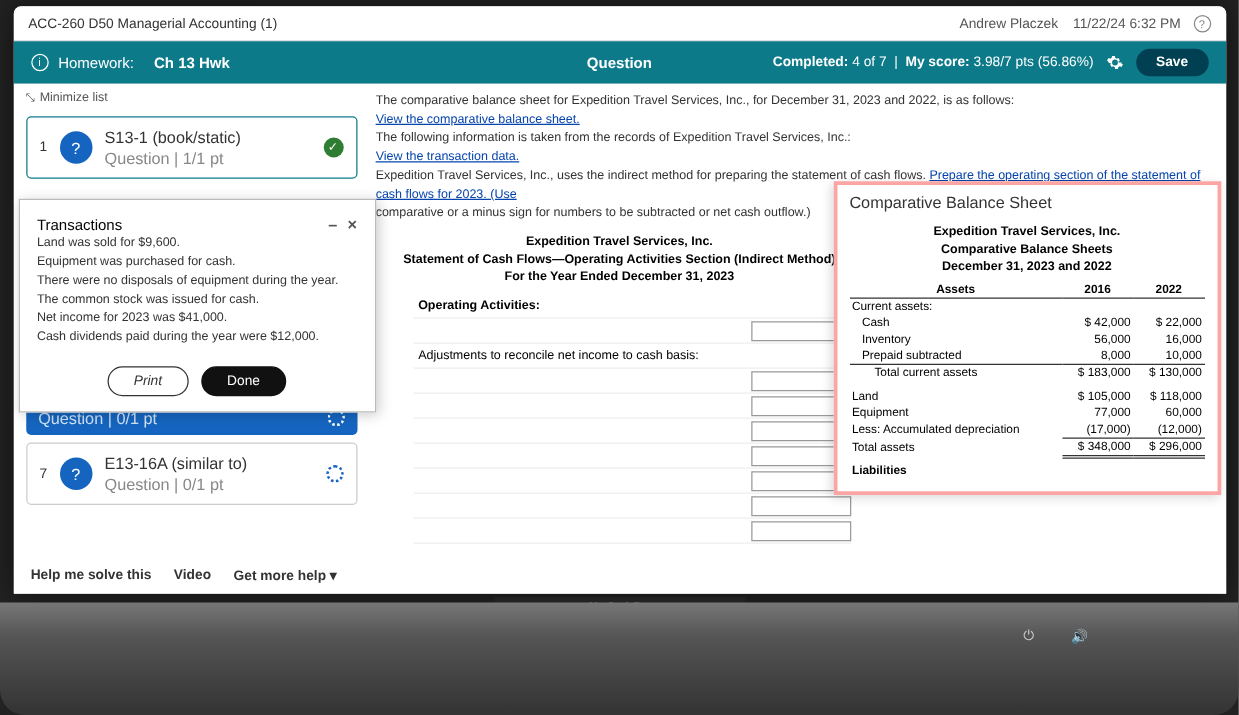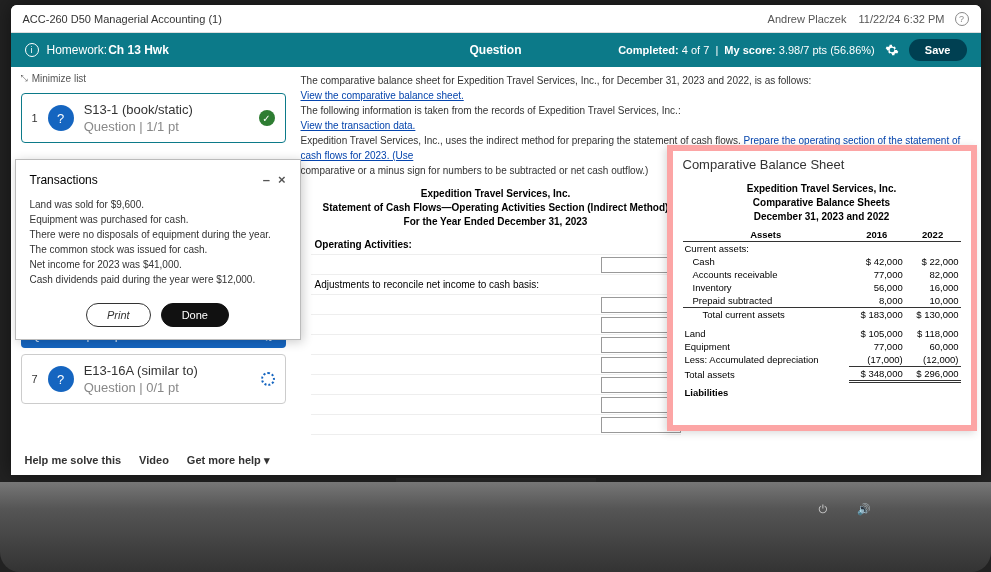--- a/index.html
+++ b/index.html
@@ -6,21 +6,21 @@
 body { background: #222; width: 991px; height: 572px; overflow: hidden; position: relative; }
 .screen { background: #f5f5f5; width: 970px; height: 470px; margin: 0 auto; margin-top: 5px; border-radius: 6px 6px 0 0; position: relative; overflow: hidden; box-shadow: 0 0 20px rgba(0,0,0,0.5); }
 .topbar { background: #fff; height: 28px; display: flex; align-items: center; padding: 0 12px; font-size: 11px; color: #333; border-bottom: 1px solid #ddd; }
 .topbar .course { flex: 1; font-weight: 500; }
 .topbar .user { color: #555; }
 .topbar .clock { margin-left: 12px; color: #555; }
 .topbar .help-circ { margin-left: 10px; width: 14px; height: 14px; border: 1px solid #888; border-radius: 50%; display: inline-flex; align-items: center; justify-content: center; font-size: 9px; color: #888; }
 .hwbar { background: #0c7a89; color: #fff; height: 34px; display: flex; align-items: center; padding: 0 14px; font-size: 12px; }
 .hwbar .info-ic { width: 14px; height: 14px; border: 1.3px solid #fff; border-radius: 50%; display: inline-flex; align-items: center; justify-content: center; font-size: 9px; margin-right: 8px; }
 .hwbar .hwlabel { font-weight: 400; }
-.hwbar .hwname { font-weight: 700; margin-left: 1px; }
+.hwbar .hwname { font-weight: 700; margin-left: 16px; }
 .hwbar .center { position:absolute; left:50%; transform:translateX(-50%); font-weight:600;}
 .hwbar .right { margin-left: auto; display: flex; align-items: center; gap: 10px; font-size: 11px; }
 .hwbar .gear { width: 14px; height: 14px; display:inline-block; }
 .hwbar .gear svg{width:14px;height:14px;fill:#fff;}
 .save-btn { background: #004052; color: #fff; border: none; padding: 5px 16px; border-radius: 14px; font-size: 11px; font-weight: 600; cursor:pointer;}
 .main { position: relative; height: calc(100% - 62px); background: #fff; }
 .minimize { position: absolute; top: 6px; left: 10px; font-size: 10px; color: #555; display:flex; align-items:center; gap:4px;}
 .minimize .arr{font-size:9px;}
 .qlist { position: absolute; top: 26px; left: 10px; width: 265px; }
 .qcard { border: 1px solid #ccc; border-radius: 4px; padding: 8px 10px; margin-bottom: 6px; display: flex; align-items: center; gap: 10px; background: #fff; font-size: 10px;}
@@ -32,37 +32,37 @@
 .check{width:16px;height:16px;background:#2e7d32;border-radius:50%;margin-left:auto;display:flex;align-items:center;justify-content:center;color:#fff;font-size:10px;}
 .loader{width:14px;height:14px;border:2px dotted #1565c0;border-radius:50%;margin-left:auto;}
 .qcard.blue{background:#1565c0;color:#fff;border:none;padding:6px 10px;}
 .qcard.blue .qsub{color:#cfe3f7;}
 .bottom-help{position:absolute;bottom:8px;left:14px;font-size:11px;font-weight:700;color:#333;display:flex;gap:18px;}
 .bottom-help span{cursor:pointer;}
 .problem{position:absolute;top:6px;left:290px;right:10px;font-size:10px;color:#333;line-height:1.5;}
 .problem a{color:#0645ad;text-decoration:underline;cursor:pointer;}
 .worksheet{position:absolute;top:120px;left:300px;width:370px;font-size:10px;}
 .worksheet .title-lines{text-align:center;font-weight:600;line-height:1.4;margin-bottom:6px;}
-.wsrow{display:flex;align-items:center;height:20px;border-bottom:1px solid #eee;}
+.wsrow{display:flex;align-items:center;height:20px;border-bottom:1px solid #eee;margin-left:20px;}
 .wsrow .lab{flex:1;padding-left:4px;}
 .wsrow .lab.bold{font-weight:700;}
 .wsrow input{width:80px;height:16px;border:1px solid #999;margin-left:4px;font-size:10px;padding:0 2px;}
-.balance-pop{position:absolute;top:78px;right:4px;width:310px;background:#fff;border:6px solid #fca5a5;box-shadow:-2px 2px 8px rgba(0,0,0,0.15);padding:6px 10px 26px;font-size:10px;}
+.balance-pop{position:absolute;top:78px;right:4px;width:310px;background:#fff;border:3px solid #fca5a5;box-shadow:-2px 2px 8px rgba(0,0,0,0.15);padding:6px 10px 10px;font-size:10px;}
 .balance-pop h3{font-size:13px;font-weight:500;color:#333;margin-bottom:10px;}
 .balance-pop .bhead{text-align:center;font-weight:700;line-height:1.4;margin-bottom:4px;}
 .btable{width:100%;border-collapse:collapse;font-size:9.5px;}
 .btable td{padding:1px 2px;}
 .btable .hdr td{font-weight:700;text-align:center;border-bottom:1px solid #333;}
 .btable .lbl{text-align:left;}
 .btable .sect{font-weight:600;padding-top:4px;}
 .btable .amt{text-align:right;white-space:nowrap;}
 .btable .tot td{border-top:1px solid #333;}
 .btable .dtot td.amt{border-top:1px solid #333;border-bottom:3px double #333;}
 .trans-pop{position:absolute;top:92px;left:4px;width:286px;background:#fff;border:1px solid #bbb;box-shadow:2px 2px 10px rgba(0,0,0,0.2);padding:12px 14px;font-size:10px;z-index:5;}
-.trans-pop .thead{display:flex;justify-content:space-between;align-items:center;margin-bottom:10px;}
+.trans-pop .thead{display:flex;justify-content:space-between;align-items:center;}
 .trans-pop .thead h4{font-size:12px;font-weight:500;}
 .trans-pop .tclose{display:flex;gap:8px;align-items:center;color:#555;}
 .trans-pop .tclose span{cursor:pointer;font-size:13px;font-weight:700;}
 .trans-pop p{line-height:1.5;color:#333;margin-bottom:16px;}
 .trans-pop .btns{display:flex;gap:10px;justify-content:center;}
 .pbtn{padding:5px 20px;border-radius:16px;font-size:11px;cursor:pointer;border:1.5px solid #333;}
 .pbtn.print{background:#fff;color:#333;font-style:italic;}
 .pbtn.done{background:#111;color:#fff;border-color:#111;}
 .laptop-base { position: absolute; bottom: 0; left: 0; right: 0; height: 90px; background: linear-gradient(#777,#555 30%,#333); border-radius: 0 0 20px 20px; }
 .hinge { position: absolute; bottom: 80px; left: 50%; transform: translateX(-50%); width: 200px; height: 14px; background: #222; border-radius: 0 0 10px 10px; color:#888;font-size:8px;text-align:center;line-height:14px;}
@@ -206,25 +206,20 @@
               <td class="lbl">Current assets:</td>
               <td></td>
               <td></td>
             </tr>
         <tr>
               <td class="lbl" style="padding-left:10px">Cash</td>
               <td class="amt">$   42,000</td>
               <td class="amt">$   22,000</td>
             </tr>
         <tr>
-              <td class="lbl" style="padding-left:10px">Accounts receivable</td>
-              <td class="amt">77,000</td>
-              <td class="amt">82,000</td>
-            </tr>
-        <tr>
               <td class="lbl" style="padding-left:10px">Inventory</td>
               <td class="amt">56,000</td>
               <td class="amt">16,000</td>
             </tr>
         <tr>
               <td class="lbl" style="padding-left:10px">Prepaid subtracted</td>
               <td class="amt">8,000</td>
               <td class="amt">10,000</td>
             </tr>
         <tr class="tot">

